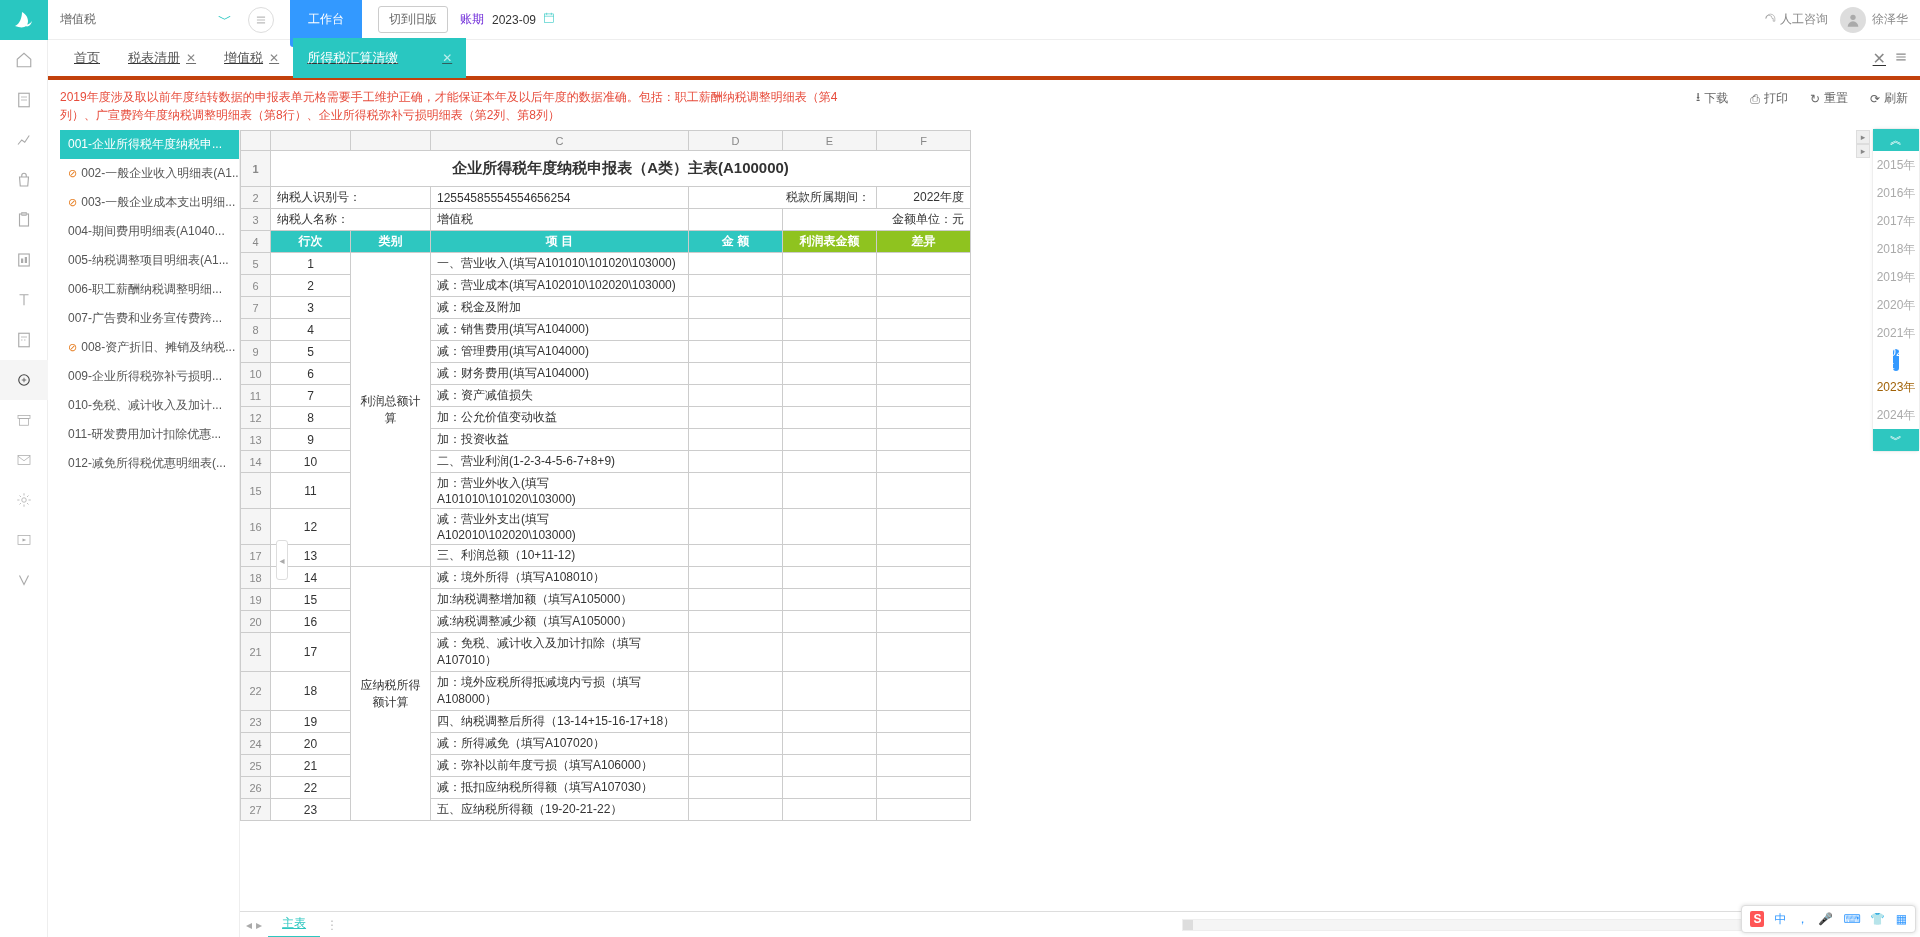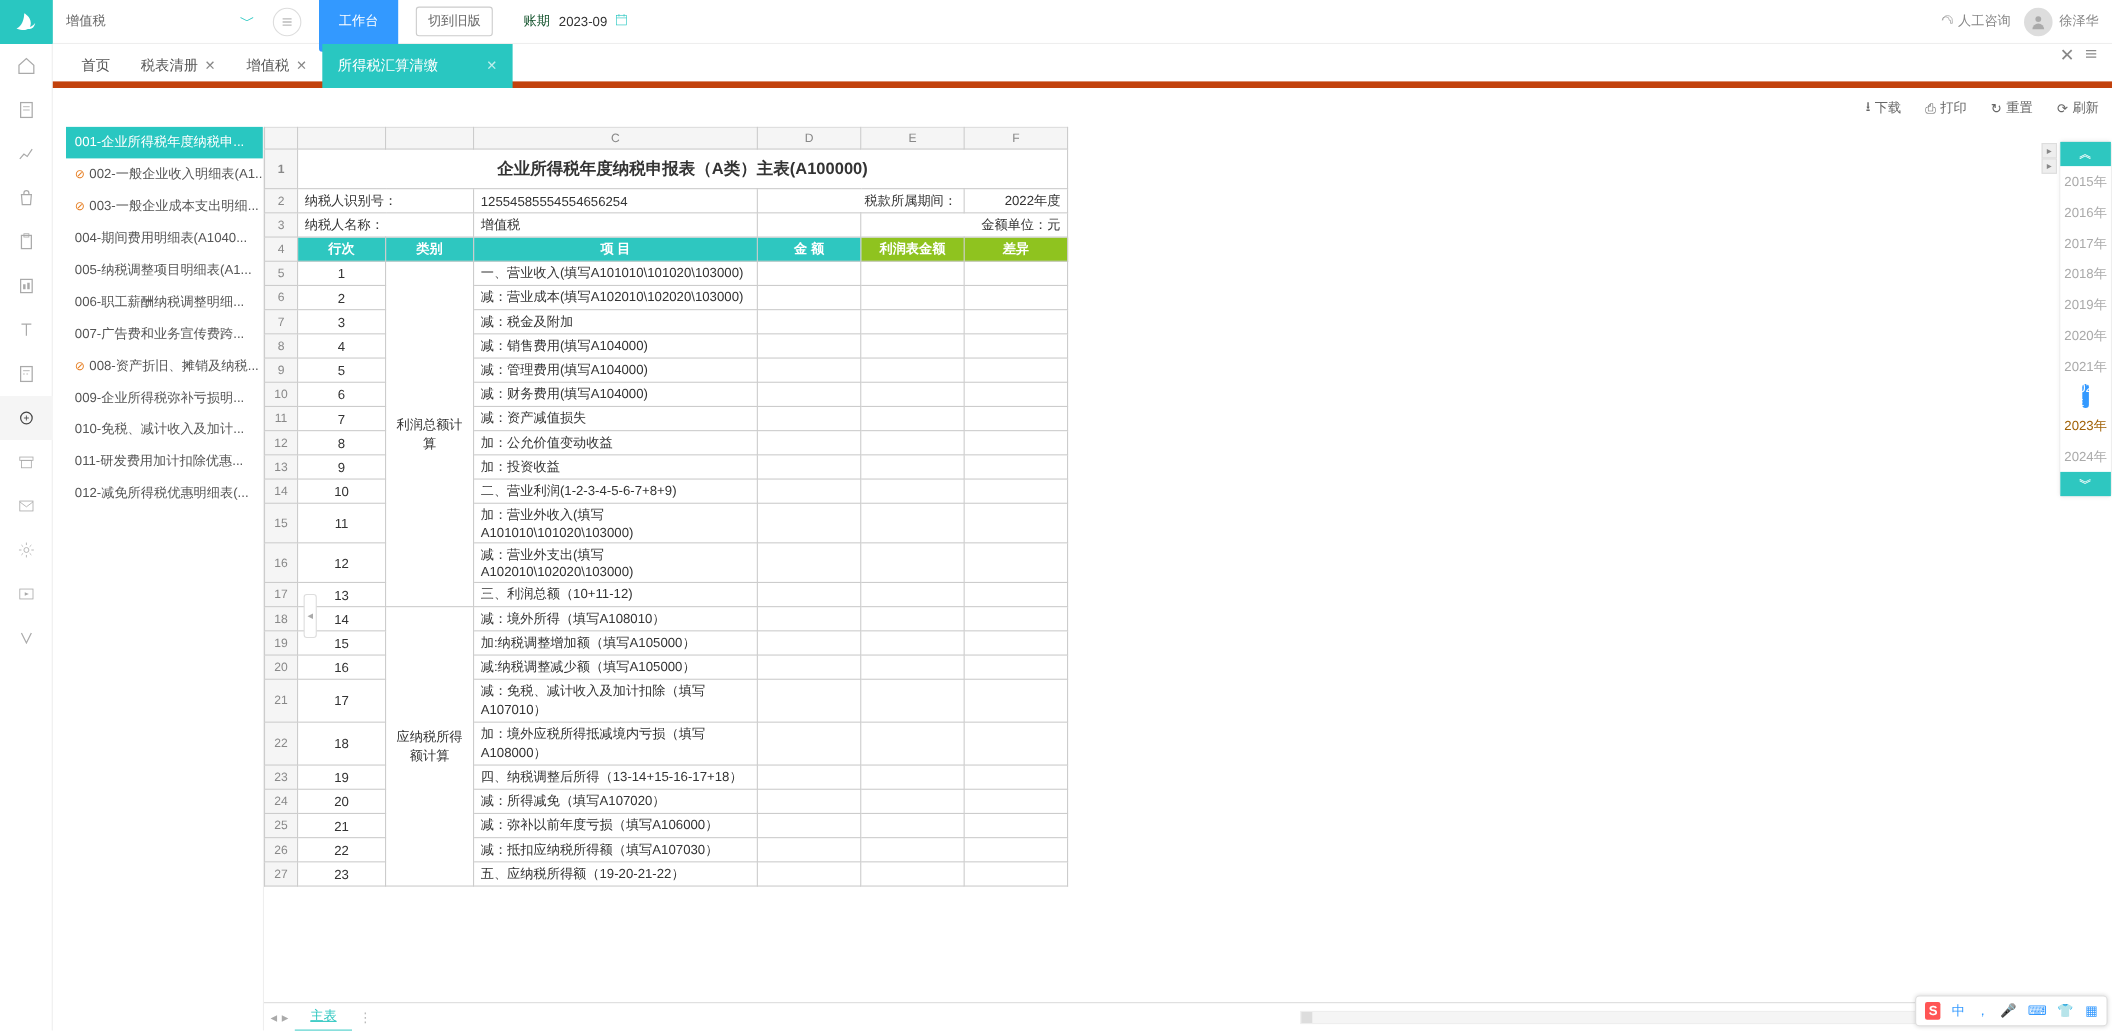--- a/index.html
+++ b/index.html
@@ -17,28 +17,28 @@
 
 .main { flex: 1; display: flex; flex-direction: column; }
 
 
 .topbar { height: 40px; display: flex; align-items: center; padding: 0 12px; border-bottom: 1px solid #eee; }
 .company-select { width: 180px; color: #666; display: flex; align-items: center; justify-content: space-between; padding-right: 8px; }
 .chev-down { color: #29c7c1; font-size: 14px; }
 .round-icon { width: 26px; height: 26px; border-radius: 50%; border: 1px solid #ddd; display: flex; align-items: center; justify-content: center; margin: 0 8px; color: #bbb; }
 .btn-primary { background: #3399ff; color: #fff; border: none; padding: 19px 18px; border-radius: 3px; margin: 0 8px; cursor: pointer; font-size: 12px; }
 .btn-outline { background: #fff; color: #666; border: 1px solid #ccc; padding: 4px 10px; border-radius: 3px; margin: 0 8px; cursor: pointer; font-size: 12px; }
-.period-label { color: #14532d; margin-left: 20px; }
+.period-label { color: #6d28d9; margin-left: 4px; }
 .period-value { color: #333; margin-left: 8px; }
 .cal-icon { color: #29c7c1; margin-left: 6px; }
 .topbar-right { margin-left: auto; display: flex; align-items: center; gap: 12px; color: #888; }
 .avatar { width: 26px; height: 26px; border-radius: 50%; background: #ddd; display: flex; align-items: center; justify-content: center; }
 
 
-.tabs { height: 40px; display: flex; align-items: flex-start; padding: 0 12px; border-bottom: 6px solid #c2410c; position: relative; }
+.tabs { height: 40px; display: flex; align-items: center; padding: 0 12px; border-bottom: 4px solid #c2410c; position: relative; text-decoration: underline; }
 .tab { padding: 0 14px; height: 40px; display: flex; align-items: center; gap: 6px; color: #555; cursor: pointer; font-size: 13px; }
 .tab.active { background: #29c7c1; color: #fff; gap: 44px; }
 .tab .close { font-size: 12px; opacity: .7; }
 .tabs-menu { margin-left: auto; display: flex; gap: 8px; align-items: center; color: #888; }
 
 
 .page-body { flex: 1; display: flex; flex-direction: column; padding: 8px 12px 0; position: relative; }
 .notice-row { display: flex; align-items: flex-start; }
 .notice { color: #e74c3c; font-size: 12px; max-width: 780px; line-height: 1.5; }
 .actions { margin-left: auto; display: flex; gap: 22px; color: #666; }
@@ -253,20 +253,21 @@
         <span>
           <svg width="14" height="14" viewBox="0 0 24 24">
               <path d="M4 7h16M4 12h16M4 17h16" stroke="currentColor" stroke-width="2"></path>
             </svg>
         </span>
       </div>
     </div>
 
     <div class="page-body">
       <div class="notice-row">
+        <div class="notice">2019年度涉及取以前年度结转数据的申报表单元格需要手工维护正确，才能保证本年及以后年度的数据准确。包括：职工薪酬纳税调整明细表（第4列）、广宣费跨年度纳税调整明细表（第8行）、企业所得税弥补亏损明细表（第2列、第8列）</div>
         <div class="actions">
           <span class="action">⭳ <span>下载</span></span>
           <span class="action">⎙ <span>打印</span></span>
           <span class="action">↻ <span>重置</span></span>
           <span class="action">⟳ <span>刷新</span></span>
         </div>
       </div>
 
       <div class="content">
         <div class="tree" id="tree">

